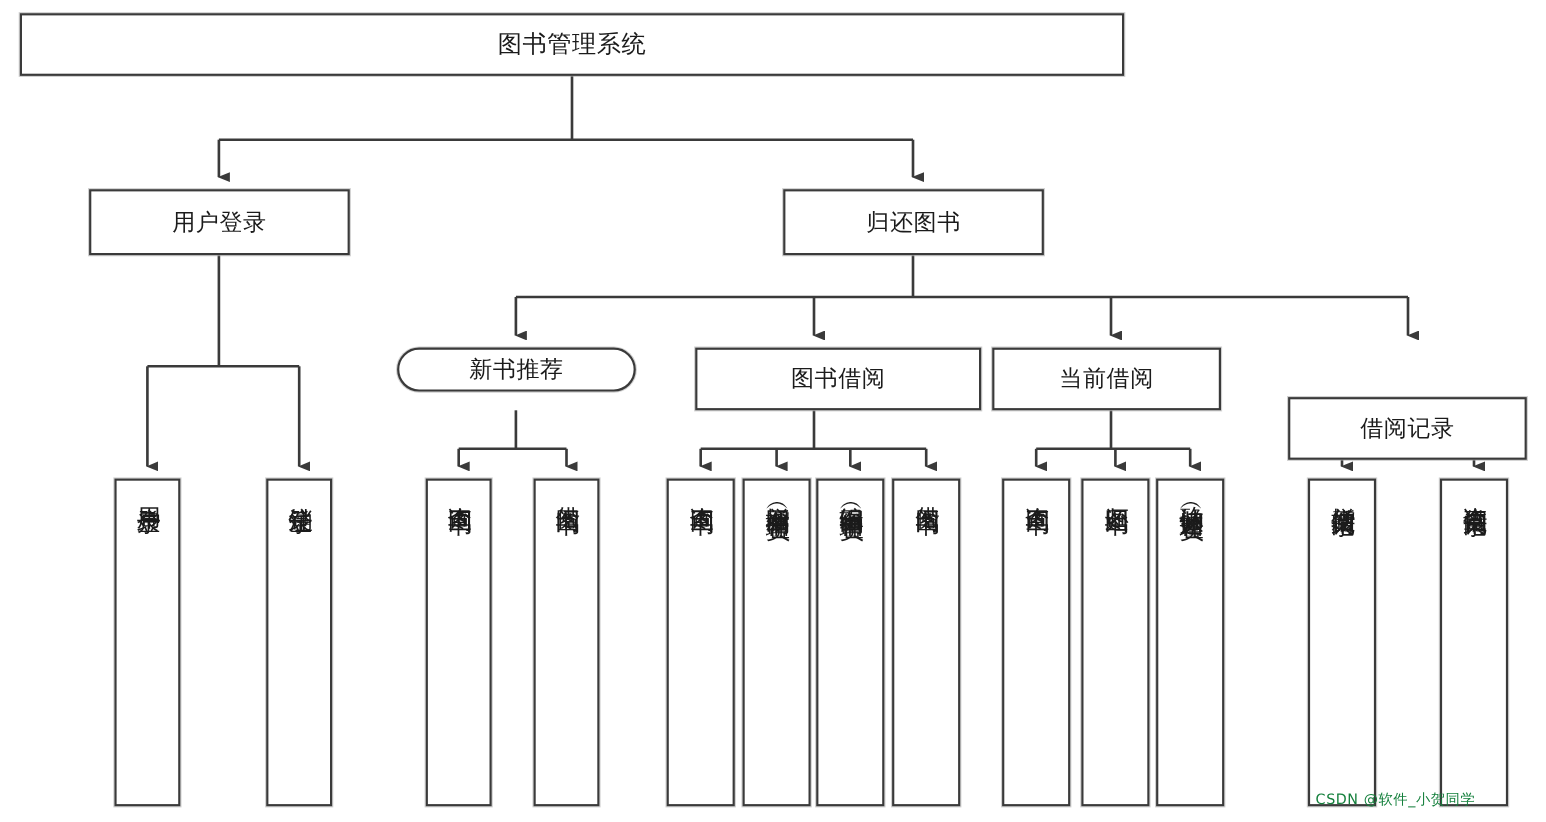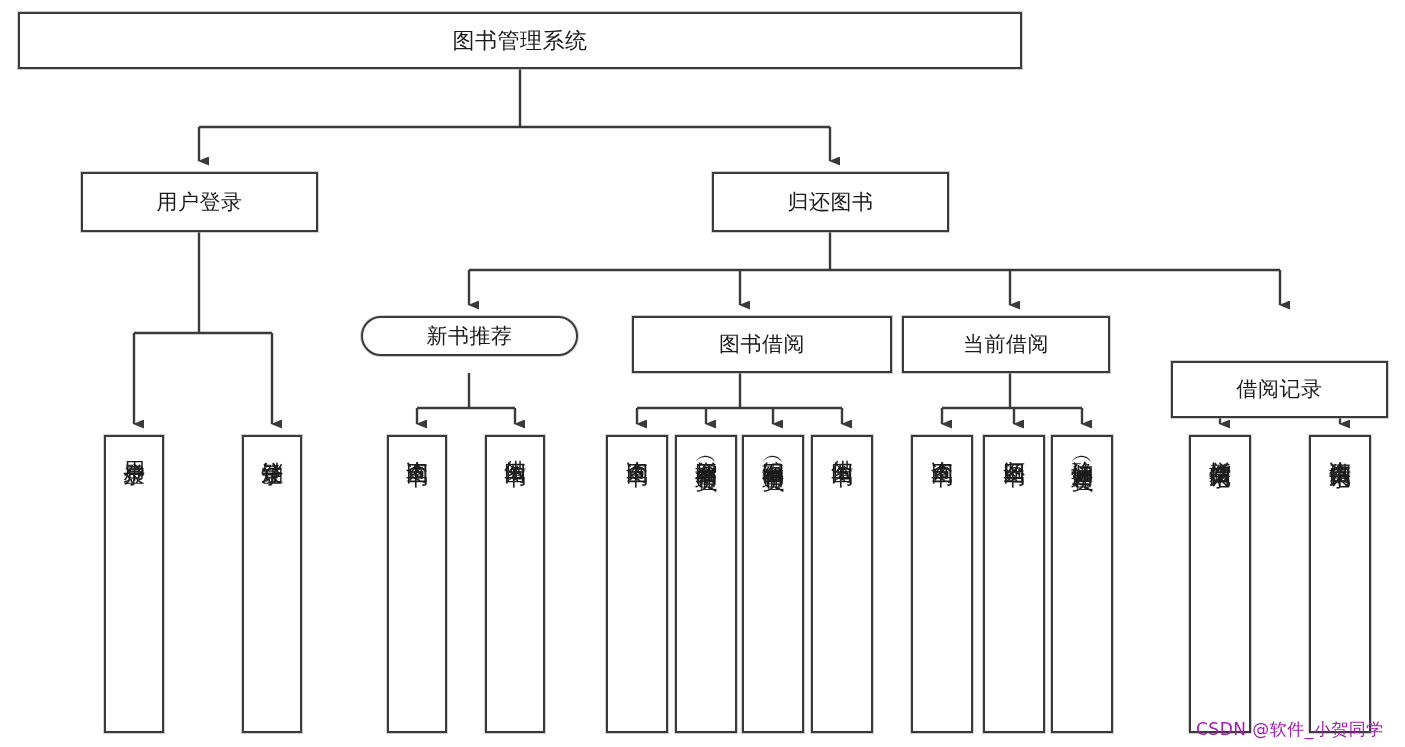--- a/index.html
+++ b/index.html
@@ -58,22 +58,22 @@
   .node.vertical .node-label {
     writing-mode: vertical-rl;
     text-orientation: upright;
     font-size: 22px;
     line-height: 1.02;
     letter-spacing: 1.5px;
     white-space: nowrap;
   }
   .watermark {
     position: absolute;
-    font-size: 17px;
-    color: #a21caf;
+    font-size: 13px;
+    color: #15803d;
     letter-spacing: 0.5px;
     white-space: nowrap;
     font-family: "DejaVu Sans", "Liberation Sans", sans-serif;
   }
 </style>
 </head>
 <body>
 
 <div id="diagram-root">
 

